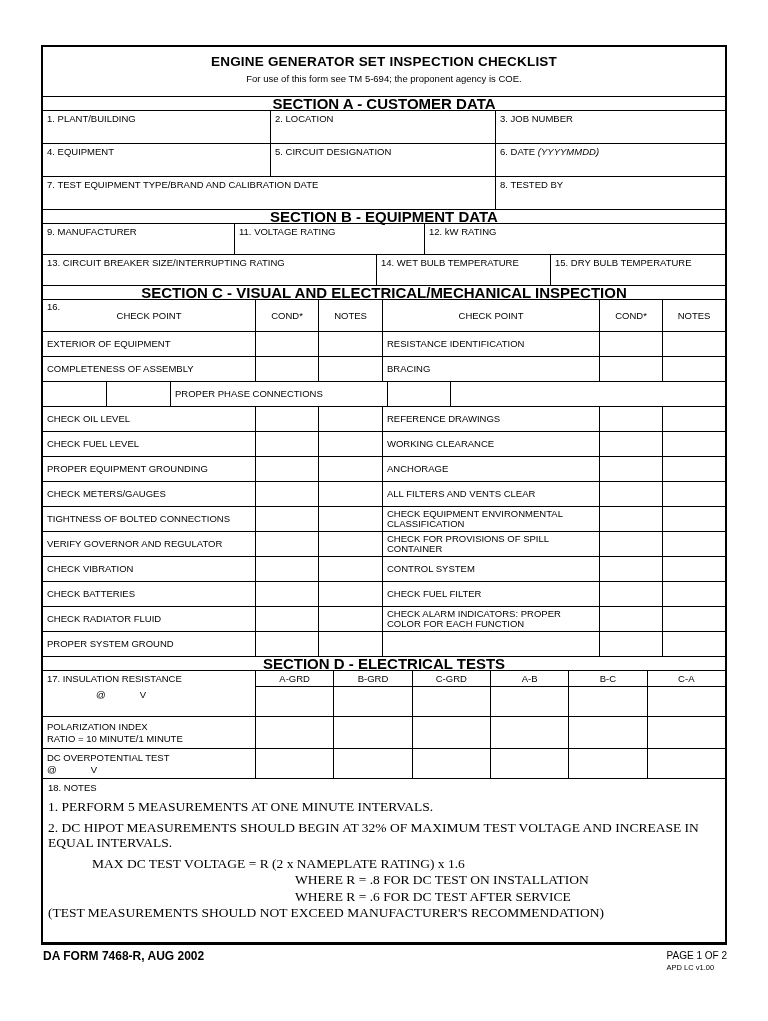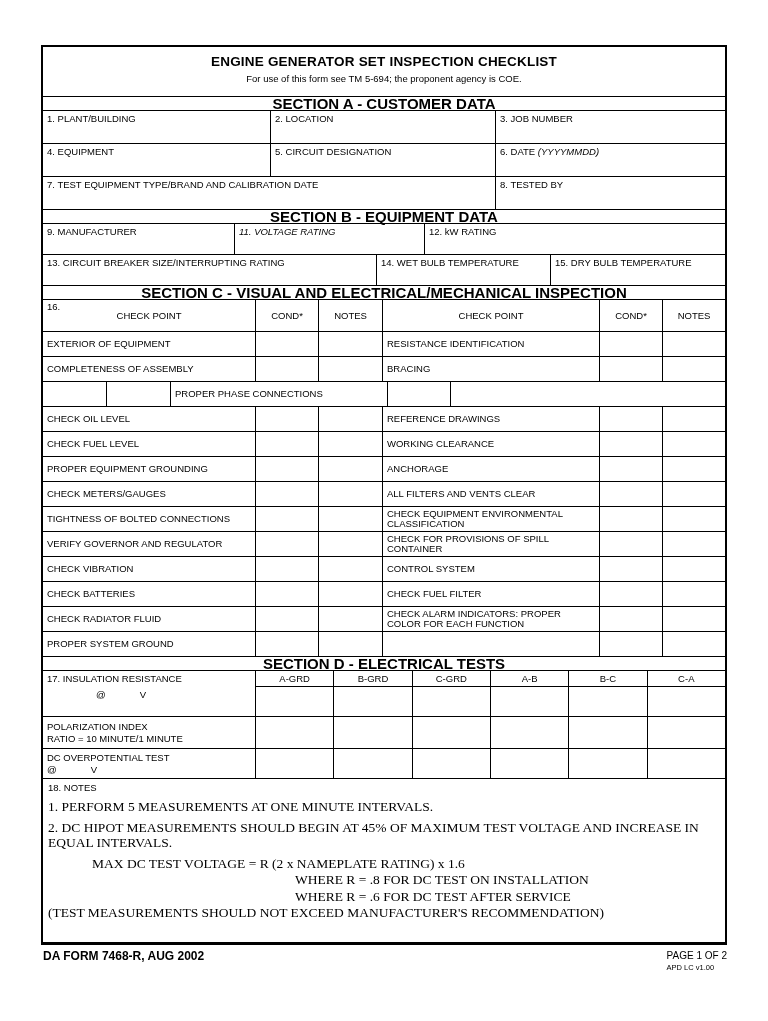--- a/index.html
+++ b/index.html
@@ -20,21 +20,21 @@
   .title-block{height:50px;border-bottom:1.5px solid #000;box-sizing:border-box;text-align:center;padding-top:7px;}
   .form-title{font-size:13.5px;font-weight:bold;letter-spacing:.2px;}
   .form-subtitle{font-size:9.5px;margin-top:4px;}
   
   .section-bar{height:14px;border-bottom:1.5px solid #000;box-sizing:border-box;
     text-align:center;font-weight:bold;font-size:15px;line-height:13px;}
   
   .row-a{height:33px;}
   .row-b{height:31px;}
   .w227{width:227px;} .w225{width:225px;} .w452{width:452px;}
-  .w191{width:191px;} .w145{width:145px;} .w190{width:190px;font-style:italic;}
+  .w191{width:191px;} .w145{width:145px;} .w190{width:190px;}
   .w333{width:333px;} .w174{width:174px;}
   .grow{flex:1;}
   .it{font-style:italic;}
   
   .c-header{height:32px;}
   .c-header .cell{display:flex;align-items:center;justify-content:center;font-size:9.5px;}
   .c-num-cell{position:relative;}
   .c-num{position:absolute;top:1px;left:4px;font-size:9.5px;}
   .c-row{height:25px;}
   .c-row .cell{display:flex;align-items:center;line-height:10.5px;padding-top:0;padding-bottom:0;}
@@ -272,21 +272,21 @@
     <div class="dcell"></div>
     <div class="dcell"></div>
     <div class="dcell"></div>
     <div class="dcell"></div>
   </div>
 
   <div class="notes-area">
     <div class="notes-label">18.  NOTES</div>
     <div class="notes-body">
       <p>1.  PERFORM 5 MEASUREMENTS AT ONE MINUTE INTERVALS.</p>
-      <p>2.  DC HIPOT MEASUREMENTS SHOULD BEGIN AT 45% OF MAXIMUM TEST VOLTAGE AND INCREASE IN EQUAL INTERVALS.</p>
+      <p>2.  DC HIPOT MEASUREMENTS SHOULD BEGIN AT 32% OF MAXIMUM TEST VOLTAGE AND INCREASE IN EQUAL INTERVALS.</p>
       <p class="ind1 tight">MAX DC TEST VOLTAGE = R (2 x NAMEPLATE RATING) x 1.6</p>
       <p class="ind2">WHERE R = .8 FOR DC TEST ON INSTALLATION</p>
       <p class="ind2">WHERE R = .6 FOR DC TEST AFTER SERVICE</p>
       <p>(TEST MEASUREMENTS SHOULD NOT EXCEED MANUFACTURER'S RECOMMENDATION)</p>
     </div>
   </div>
 
 </div>
 
 <div class="footer-left">DA FORM 7468-R, AUG 2002</div>

